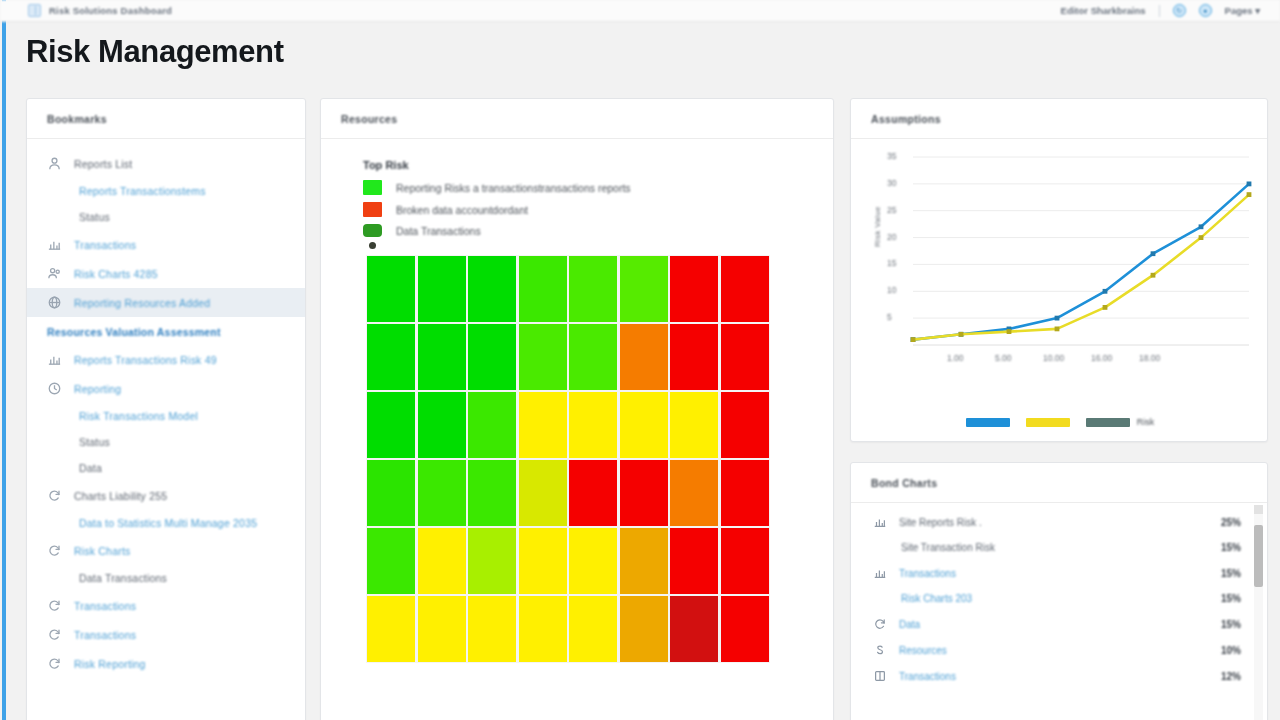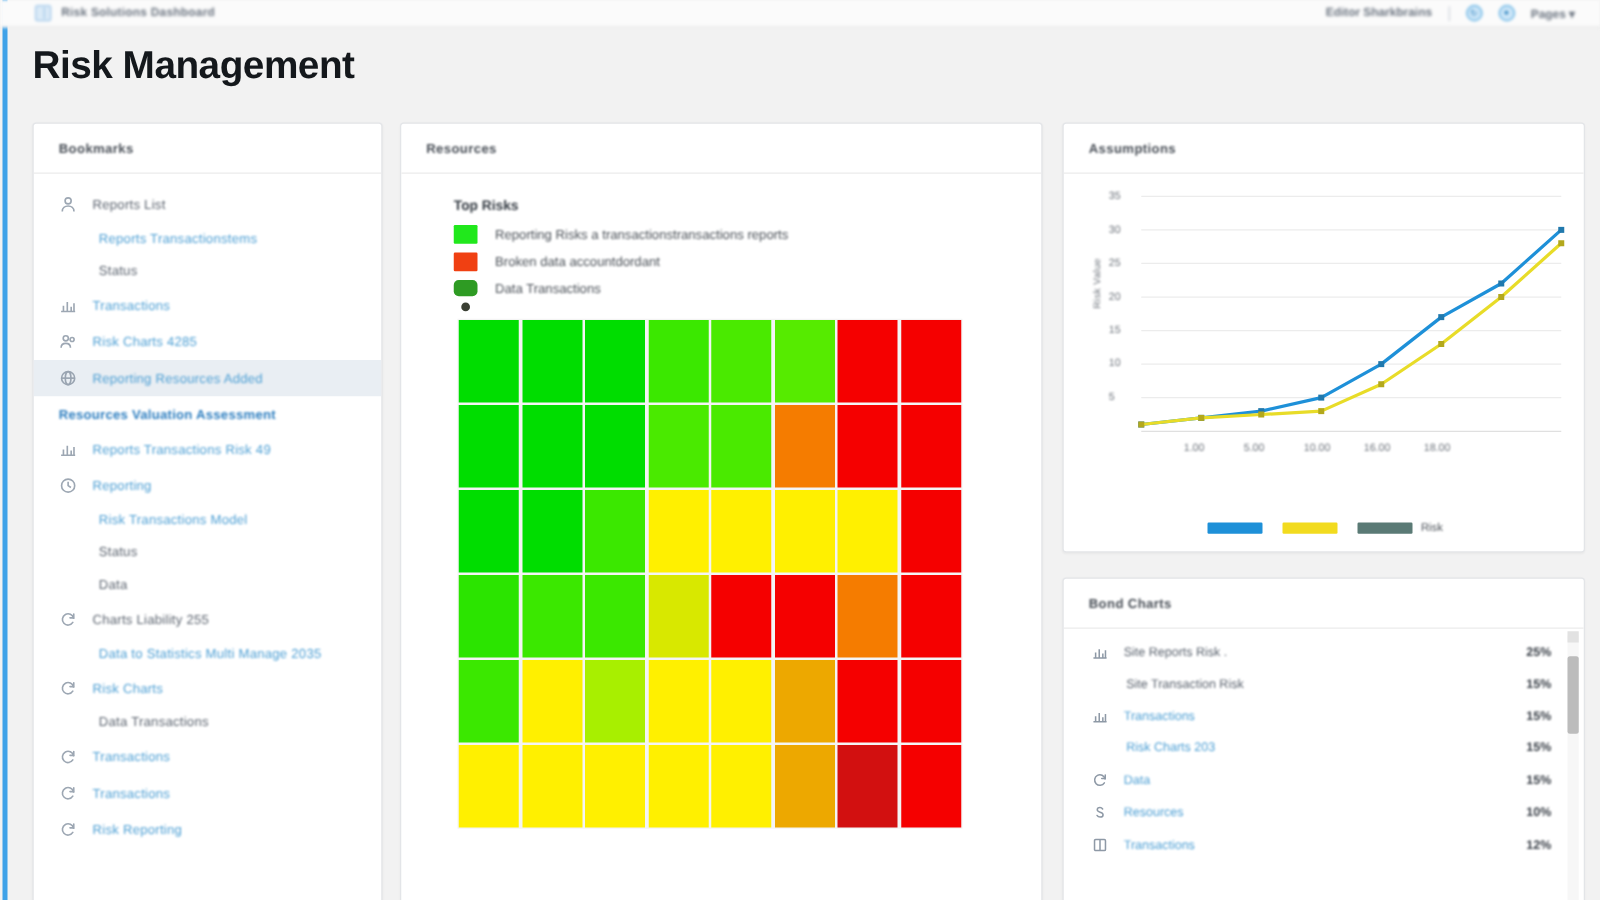--- a/index.html
+++ b/index.html
@@ -354,21 +354,21 @@
           <span class="side-label">Risk Reporting</span>
         </div>
       </div>
   </div>
 
   <div class="card" id="heatmap-card">
     <div class="card-head">
       <span class="card-head-title">Resources</span>
     </div>
     <div class="legend-wrap">
-      <div class="legend-title">Top Risks</div>
+      <div class="legend-title">Top Risk</div>
       <div id="legend-rows">
           <div class="legend-row">
             <span class="legend-sw" style="background: rgb(33, 232, 28);"></span>
             <span class="legend-text">Reporting Risks a transactionstransactions reports</span>
           </div>
           <div class="legend-row">
             <span class="legend-sw" style="background: rgb(240, 64, 18);"></span>
             <span class="legend-text">Broken data accountdordant</span>
           </div>
           <div class="legend-row">

